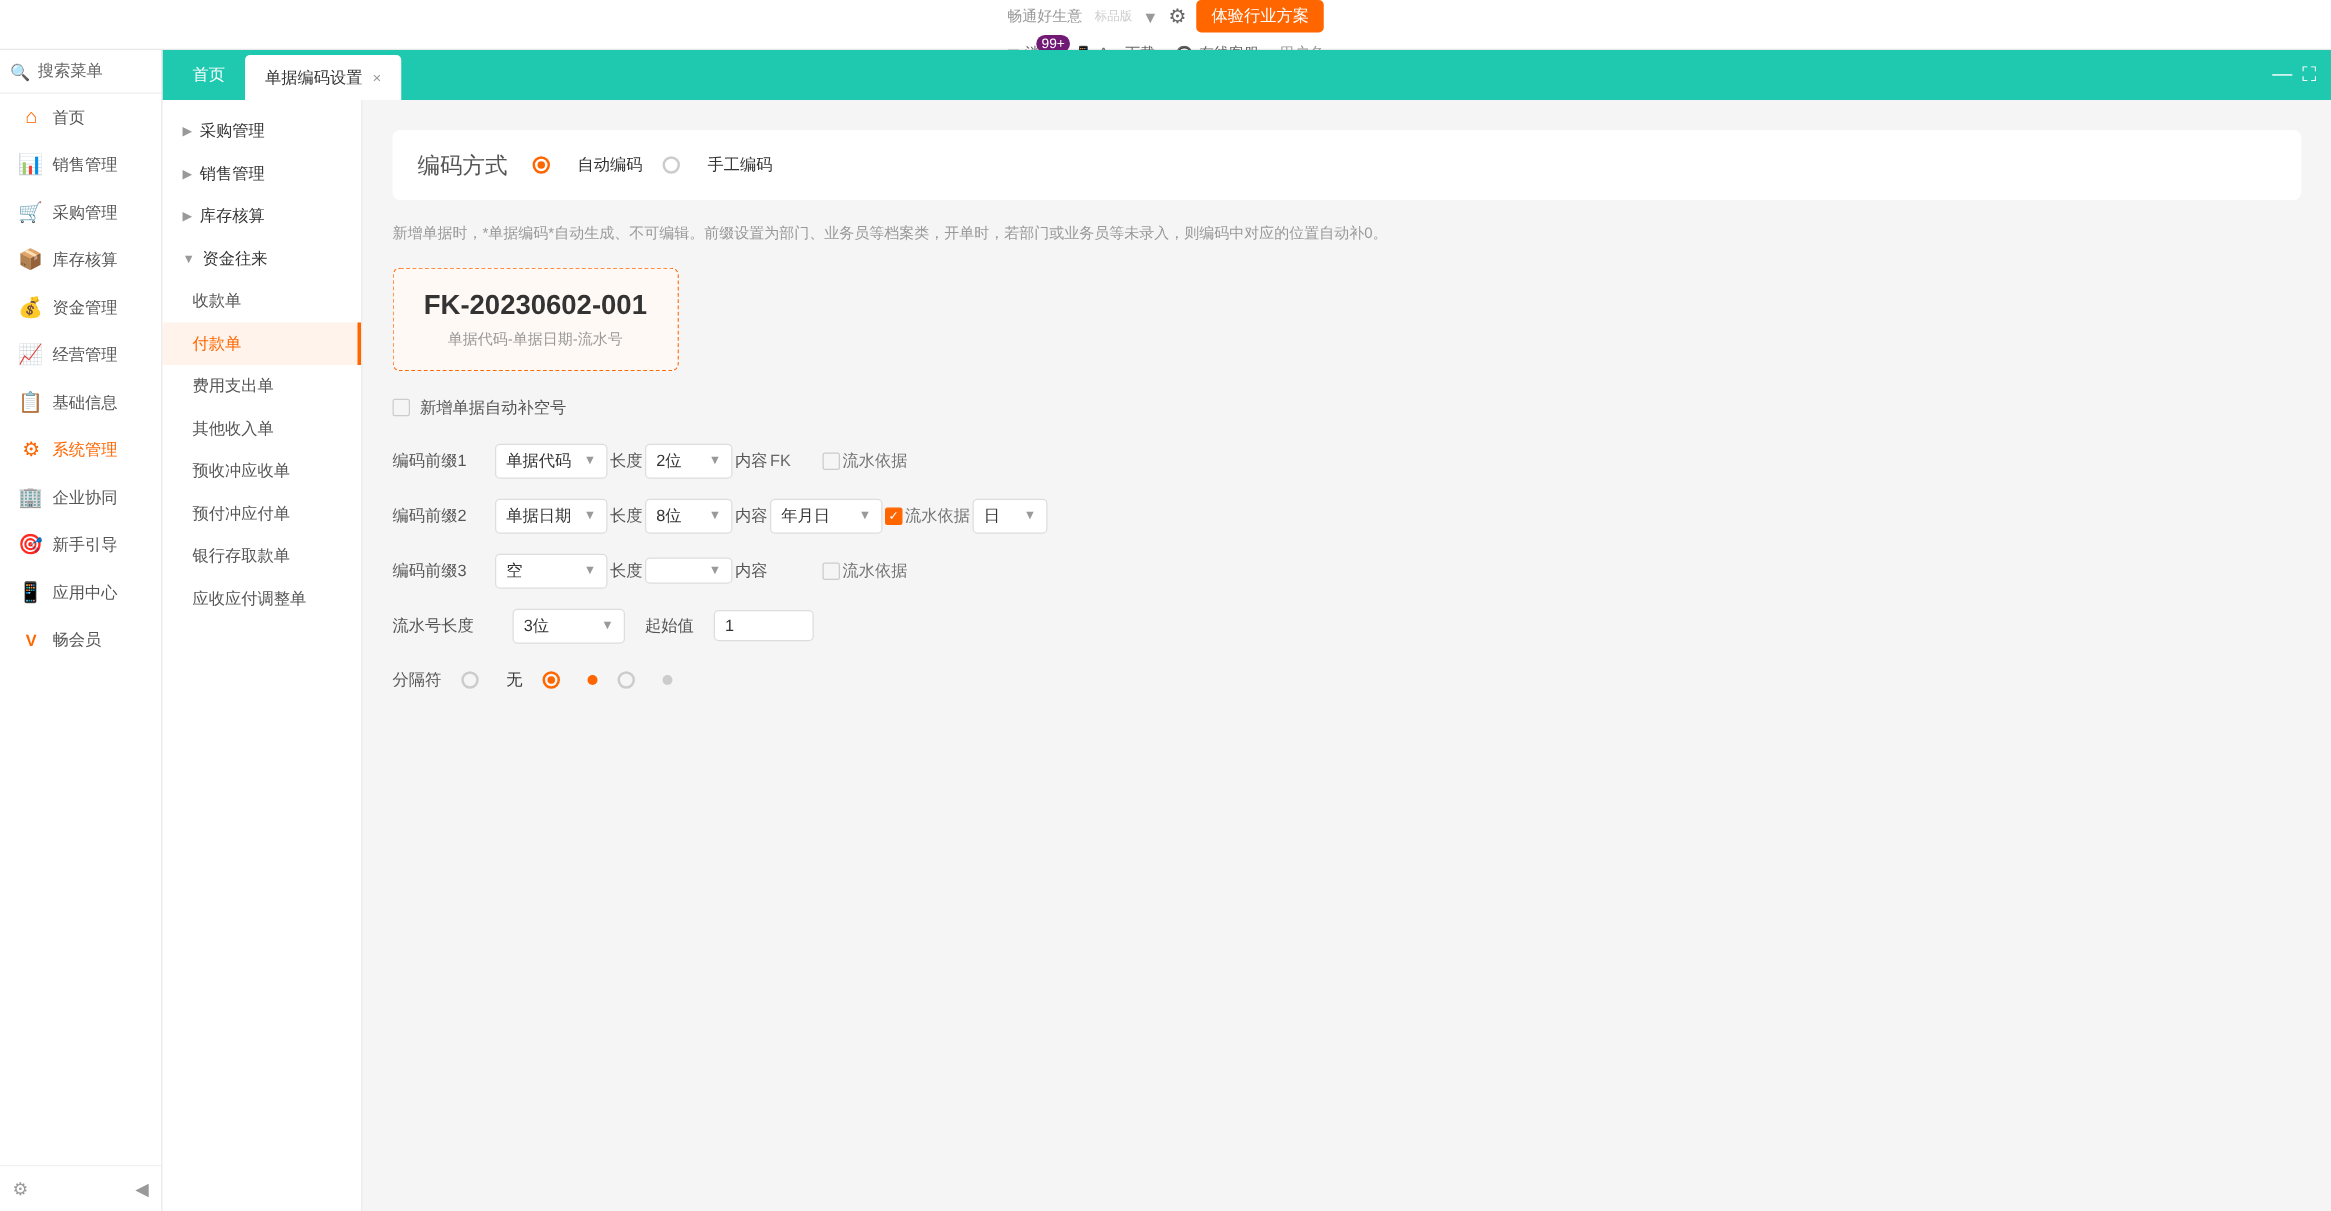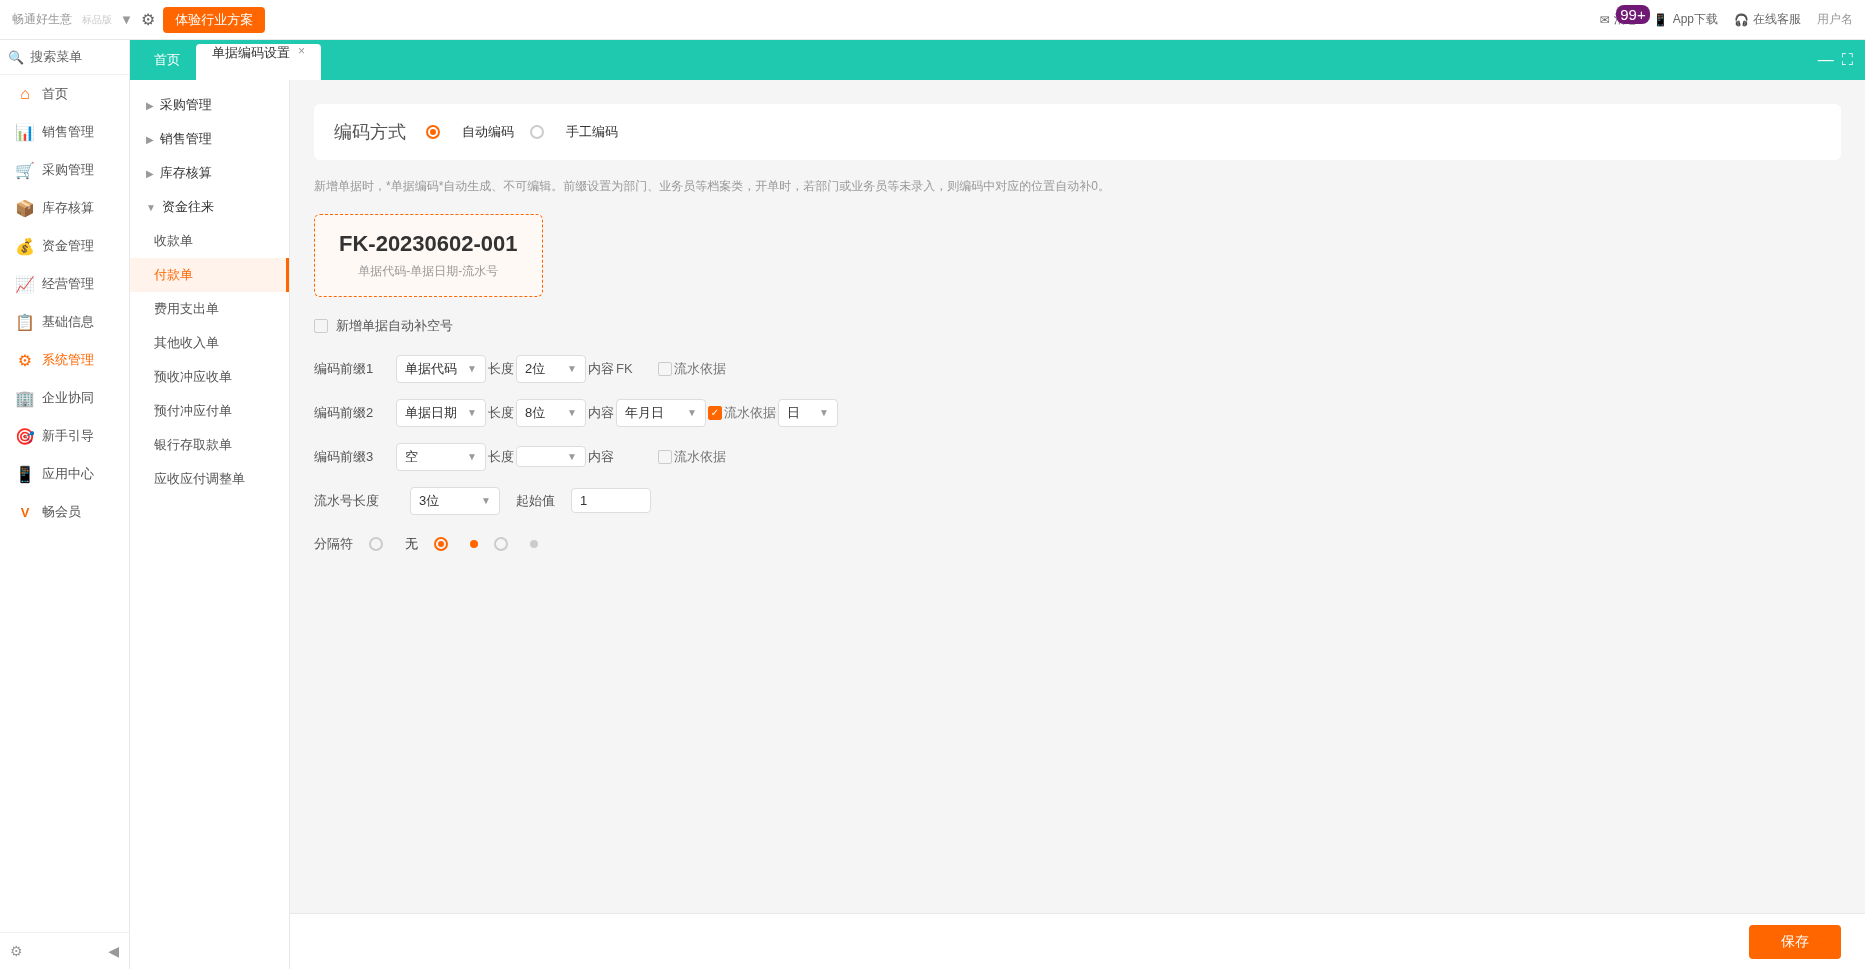--- a/index.html
+++ b/index.html
@@ -1,27 +1,27 @@
 <!DOCTYPE html>
 <html><head>
   <meta charset="utf-8">
   <style>
     * { box-sizing: border-box; margin: 0; padding: 0; }
     body { font-family: 'Microsoft YaHei', Arial, sans-serif; font-size: 13px; background: #f5f5f5; color: #333; display: flex; flex-direction: column; height: 100vh; overflow: hidden; }
 
     
-    .top-bar { height: 40px; background: #fff; border-bottom: 1px solid #e8e8e8; display: flex; align-items: center; padding: 0 12px; gap: 8px; flex-shrink: 0; }
+    .top-bar { height: 40px; background: #fff; border-bottom: 1px solid #e8e8e8; display: flex; align-items: center; padding: 0 12px; gap: 8px; flex-shrink: 0; flex-direction: column; }
     .top-bar-left { display: flex; align-items: center; gap: 8px; flex: 1; }
     .top-bar-company { color: #999; font-size: 12px; }
     .top-bar-arrow { color: #999; }
     .top-bar-settings { color: #666; cursor: pointer; font-size: 16px; }
     .btn-industry { background: #f60; color: #fff; border: none; border-radius: 4px; padding: 4px 12px; cursor: pointer; font-size: 13px; }
     .top-bar-right { display: flex; align-items: center; gap: 16px; }
     .top-bar-msg { display: flex; align-items: center; gap: 4px; color: #666; font-size: 12px; position: relative; cursor: pointer; }
-    .badge { background: #701a75; color: #fff; border-radius: 8px; font-size: 15px; padding: 1px 4px; position: absolute; top: -6px; right: -12px; margin-left: 44px; }
+    .badge { background: #701a75; color: #fff; border-radius: 8px; font-size: 11px; padding: 1px 4px; position: absolute; top: -6px; right: -12px; margin-left: 44px; }
     .top-bar-app { display: flex; align-items: center; gap: 4px; color: #666; font-size: 12px; cursor: pointer; }
     .top-bar-service { display: flex; align-items: center; gap: 4px; color: #666; font-size: 12px; cursor: pointer; }
     .top-bar-user { color: #999; font-size: 12px; }
 
     
     .main-layout { display: flex; flex: 1; overflow: hidden; }
 
     
     .sidebar { width: 130px; background: #fff; border-right: 1px solid #e8e8e8; display: flex; flex-direction: column; overflow-y: auto; flex-shrink: 0; }
     .sidebar-search { padding: 8px; border-bottom: 1px solid #f0f0f0; display: flex; align-items: center; gap: 6px; color: #666; font-size: 13px; cursor: pointer; }
@@ -30,21 +30,21 @@
     .sidebar-item .icon { width: 18px; height: 18px; display: inline-flex; align-items: center; justify-content: center; color: #f60; font-size: 16px; }
     .sidebar-bottom { margin-top: auto; padding: 10px; border-top: 1px solid #f0f0f0; display: flex; align-items: center; justify-content: space-between; }
     .sidebar-bottom-icon { color: #999; font-size: 14px; cursor: pointer; }
 
     
     .content-area { flex: 1; display: flex; flex-direction: column; overflow: hidden; }
 
     
     .tab-bar { height: 40px; background: #1ec9b0; display: flex; align-items: center; padding: 0 8px; gap: 0; flex-shrink: 0; position: relative; }
     .tab-home { padding: 0 16px; height: 100%; display: flex; align-items: center; color: #fff; font-size: 13px; cursor: pointer; }
-    .tab-active { background: #fff; color: #333; border-radius: 4px 4px 0 0; padding: 0 16px; height: 36px; display: flex; align-items: flex-start; gap: 8px; font-size: 13px; cursor: pointer; margin-top: 4px; }
+    .tab-active { background: #fff; color: #333; border-radius: 4px 4px 0 0; padding: 0 16px; height: 36px; display: flex; align-items: center; gap: 8px; font-size: 13px; cursor: pointer; margin-top: 4px; }
     .tab-close { color: #999; font-size: 12px; cursor: pointer; }
     .tab-bar-right { position: absolute; right: 12px; display: flex; align-items: center; gap: 8px; }
     .tab-bar-icon { color: #fff; font-size: 16px; cursor: pointer; }
     .inner-layout { display: flex; height: 100%; }
 
     
     .sub-sidebar { width: 160px; background: #fff; border-right: 1px solid #e8e8e8; overflow-y: auto; flex-shrink: 0; padding: 8px 0; }
     .sub-sidebar-group { }
     .sub-sidebar-group-title { padding: 8px 16px; color: #333; font-size: 13px; cursor: pointer; display: flex; align-items: center; gap: 6px; }
     .sub-sidebar-group-title .arrow { font-size: 10px; color: #999; }
@@ -365,20 +365,17 @@
               <span class="sep-dot"></span>
             </label>
             <label class="radio-item">
               <span class="radio-dot"></span>
               <span class="sep-dot" style="background:#ccc;"></span>
             </label>
           </div>
 
         </div>
 
-        <div class="bottom-bar">
-          <button class="btn-save">保存</button>
-        </div>
       </div>
 
     </div>
   </div>
 </div>
 
 </body></html>

